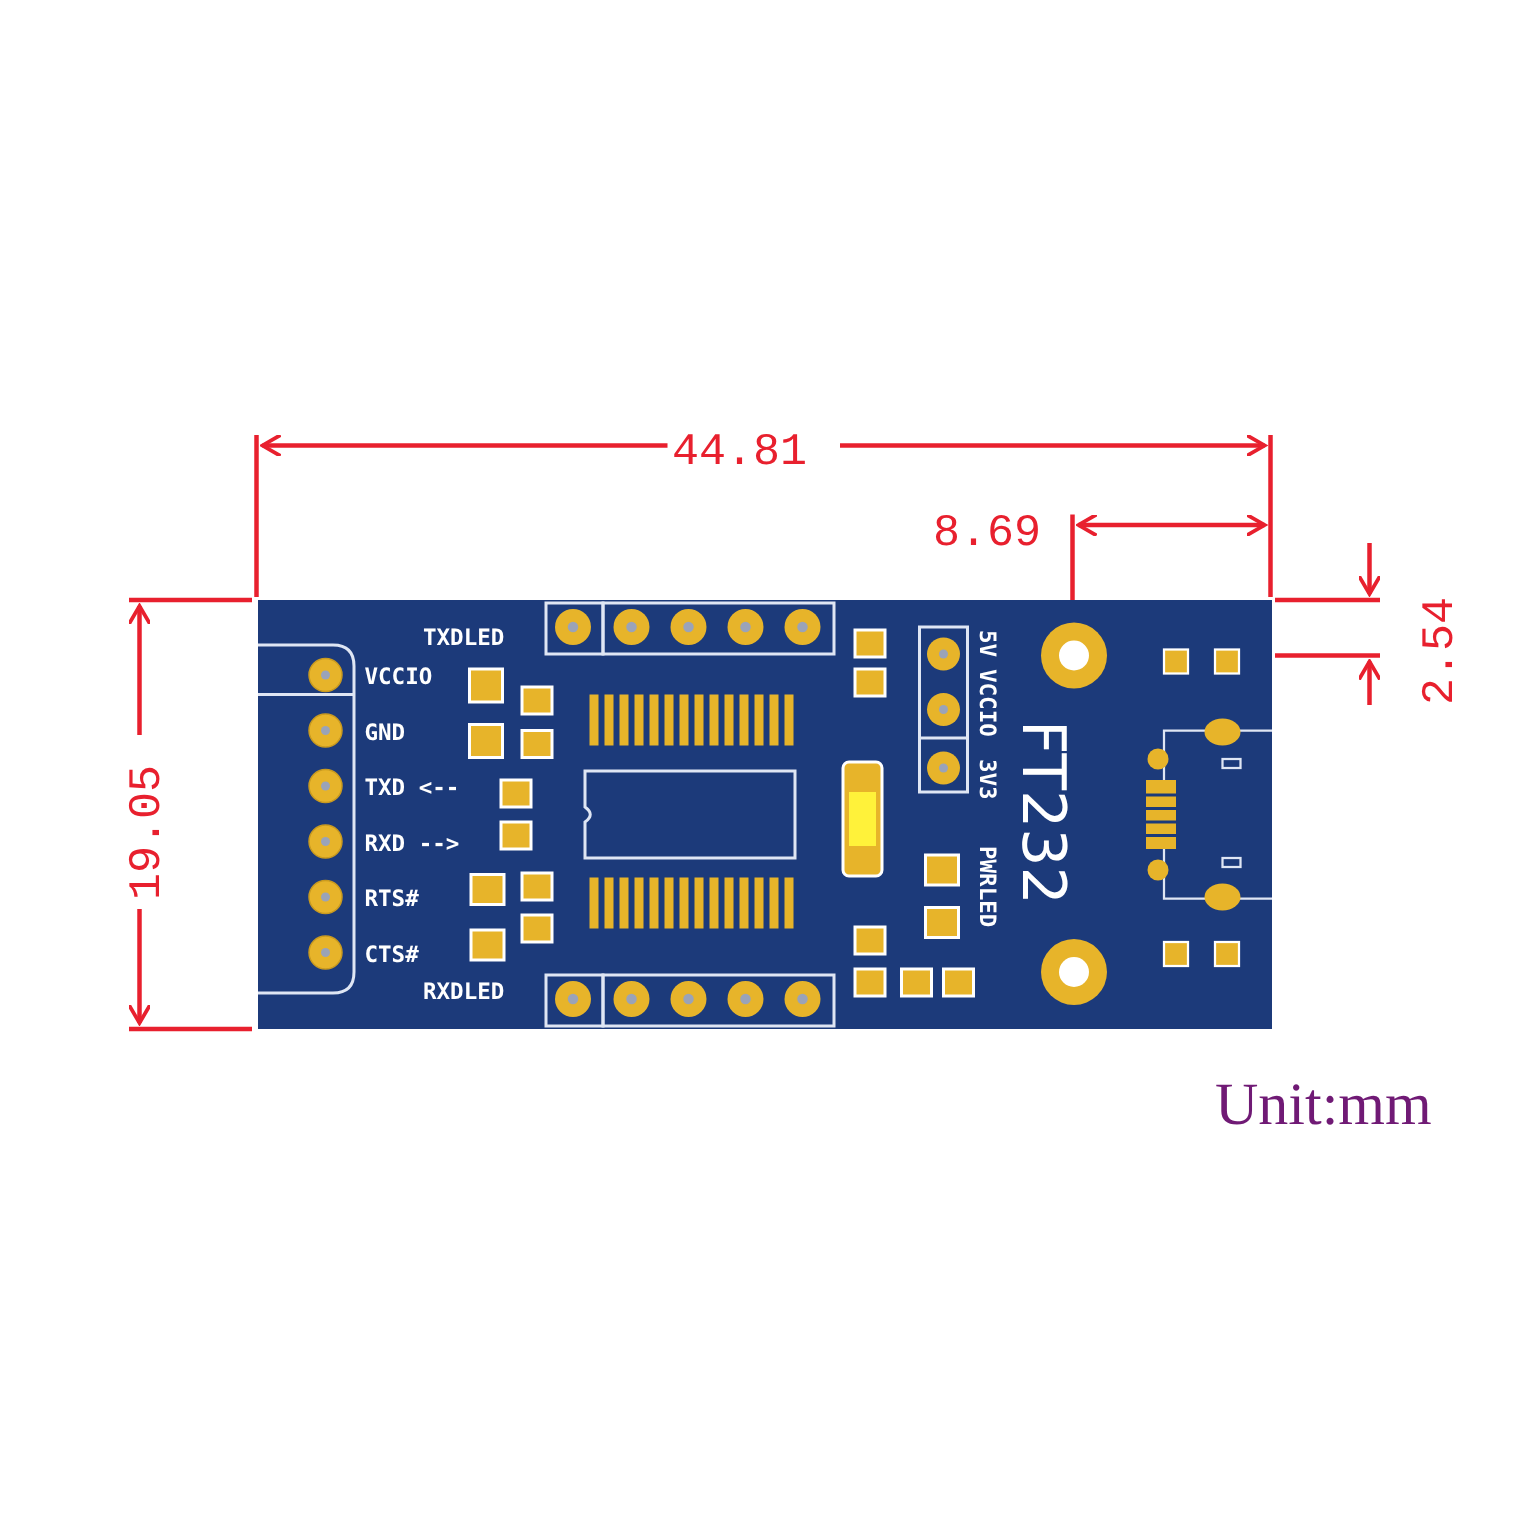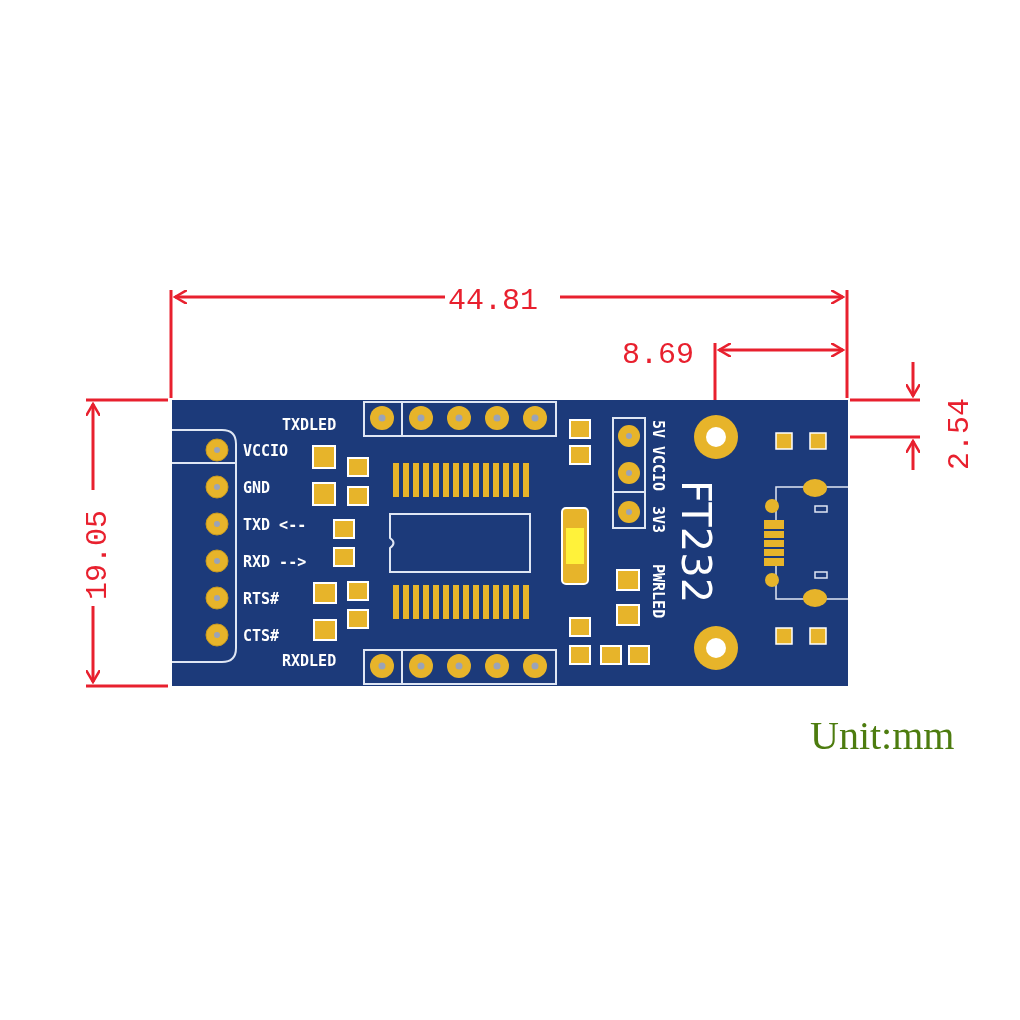--- a/index.html
+++ b/index.html
@@ -1,20 +1,20 @@
 <!DOCTYPE html>
 <html><head>
 <meta charset="utf-8">
 <style>
   html,body{margin:0;padding:0;background:#ffffff;}
   body{width:1020px;height:1020px;position:relative;overflow:hidden;font-family:"Liberation Sans",sans-serif;}
   svg{position:absolute;left:0;top:0;}
   .dim{font-family:"Liberation Mono",monospace;fill:#e8202e;font-size:30px;}
   .silk{font-family:"DejaVu Sans Mono",monospace;fill:#ffffff;font-size:15px;font-weight:bold;}
-  .unit{position:absolute;left:810px;top:712px;font-family:"Liberation Serif",serif;font-size:40px;color:#4d7c0f;}
+  .unit{position:absolute;left:810px;top:712px;font-family:"Liberation Serif",serif;font-size:40px;color:#701a75;}
 </style>
 </head>
 <body>
 
 <svg width="1020" height="1020" viewBox="0 0 1020 1020">
   <defs>
     <marker id="arr" markerWidth="14" markerHeight="14" refX="12" refY="7" orient="auto" markerUnits="userSpaceOnUse">
       <path d="M0,0 L12,7 L0,14" fill="none" stroke="#e8202e" stroke-width="2.5"></path>
     </marker>
   </defs>

